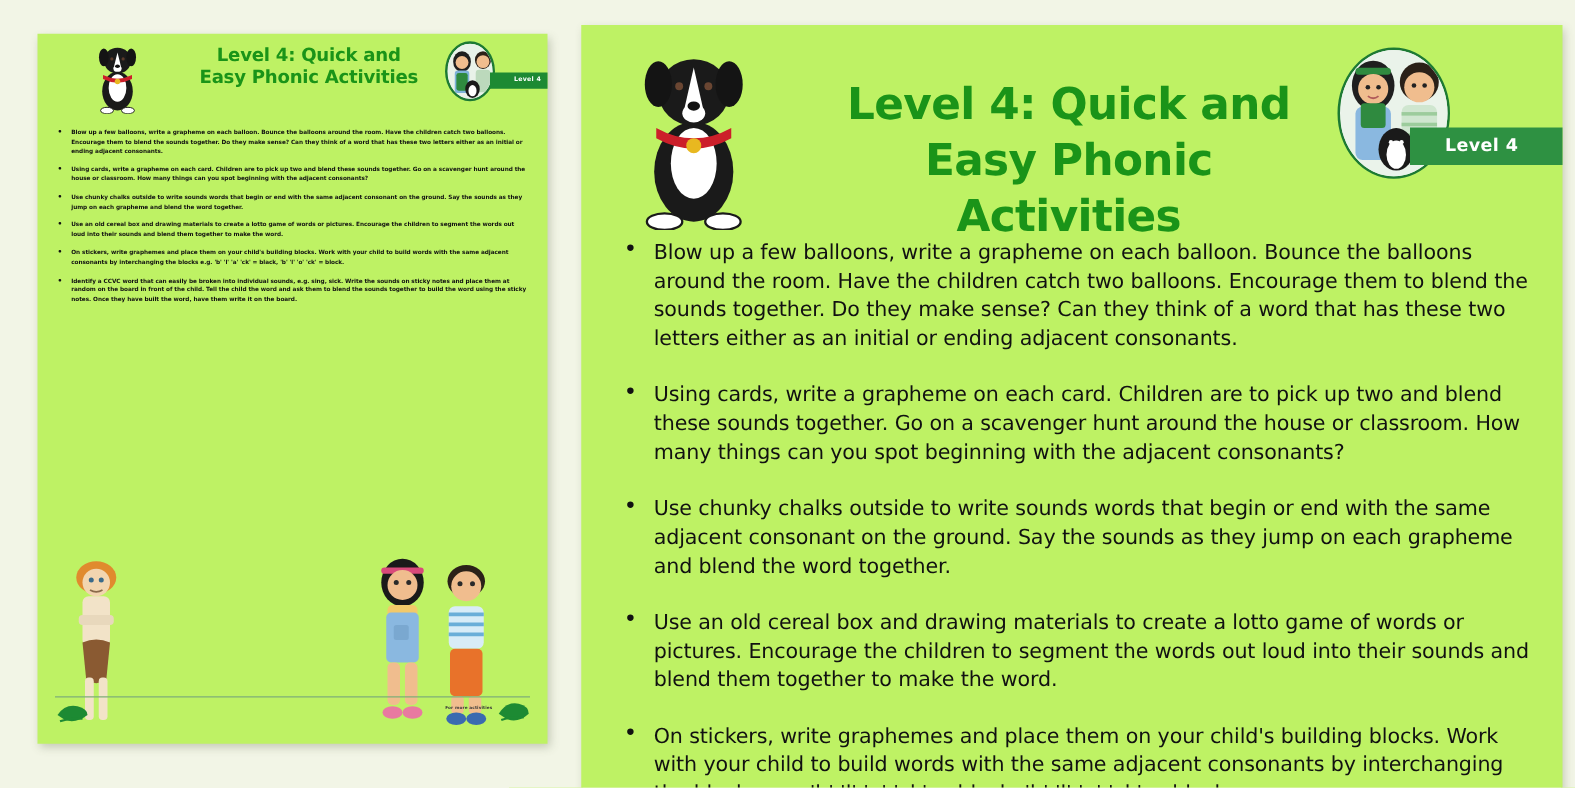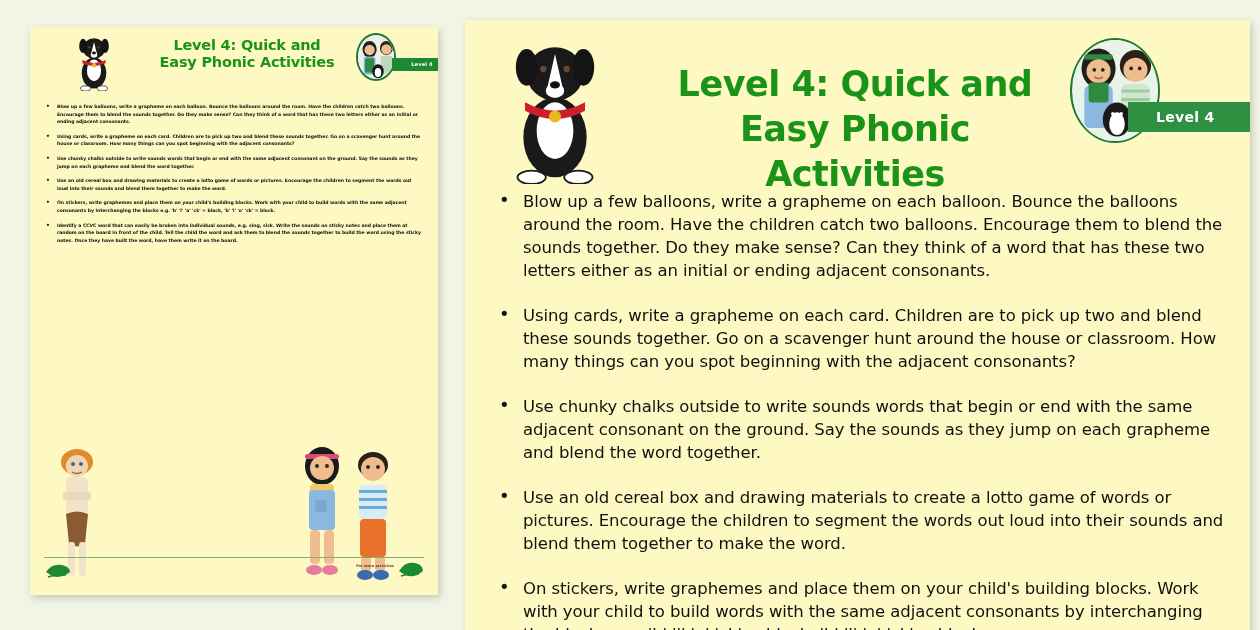--- a/index.html
+++ b/index.html
@@ -7,21 +7,21 @@
     width: 1260px; height: 630px;
     overflow: hidden;
     background: #f2f5e6;
     font-family: "DejaVu Sans", sans-serif;
   }
   #stage { position: relative; width: 1260px; height: 630px; }
 
   
   .sheet {
     position: absolute;
-    background: #fef9c3;
+    background: #bef264;
     box-shadow: 2px 3px 7px rgba(90,100,70,.30);
     overflow: hidden;
   }
 
   
   #thumb { left: 30px; top: 27px; width: 408px; height: 568px; }
 
   .t-header { position: relative; height: 70px; }
   .t-title {
     position: absolute; left: 108px; top: 10px; width: 218px;

